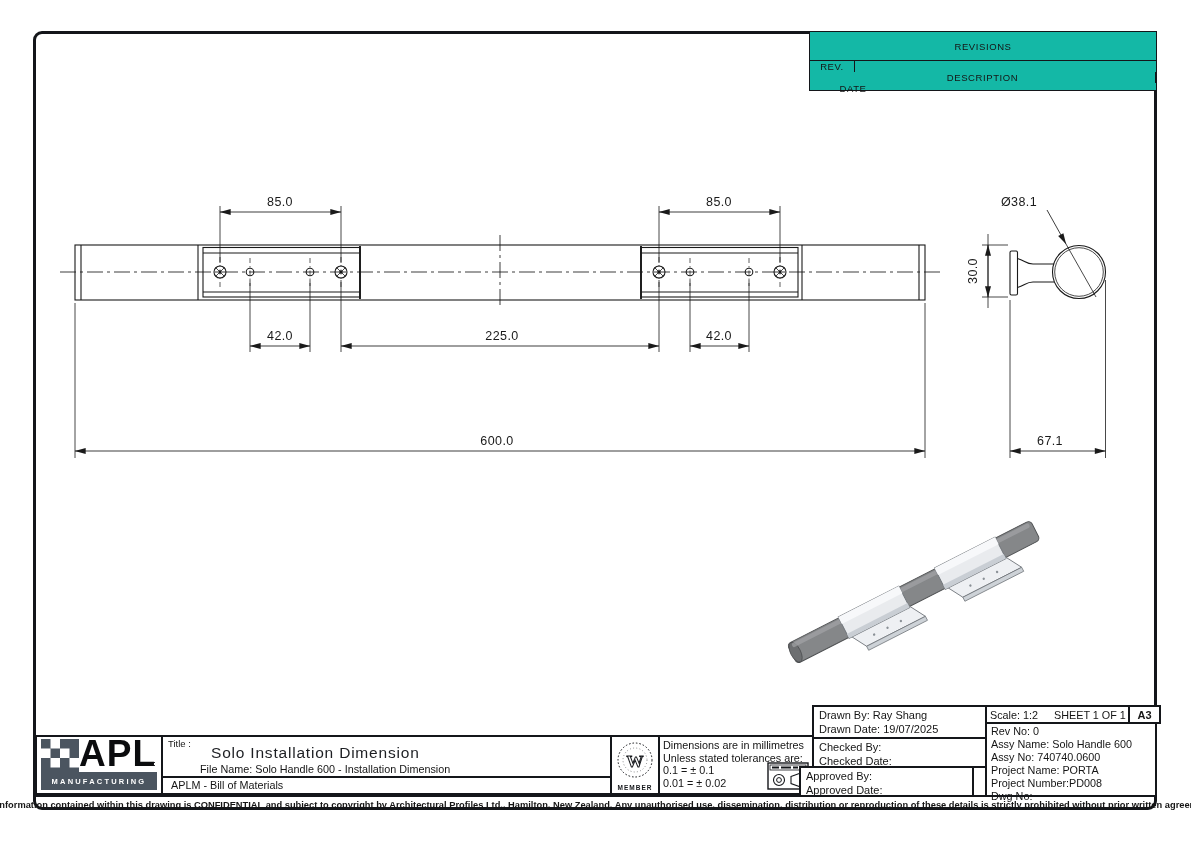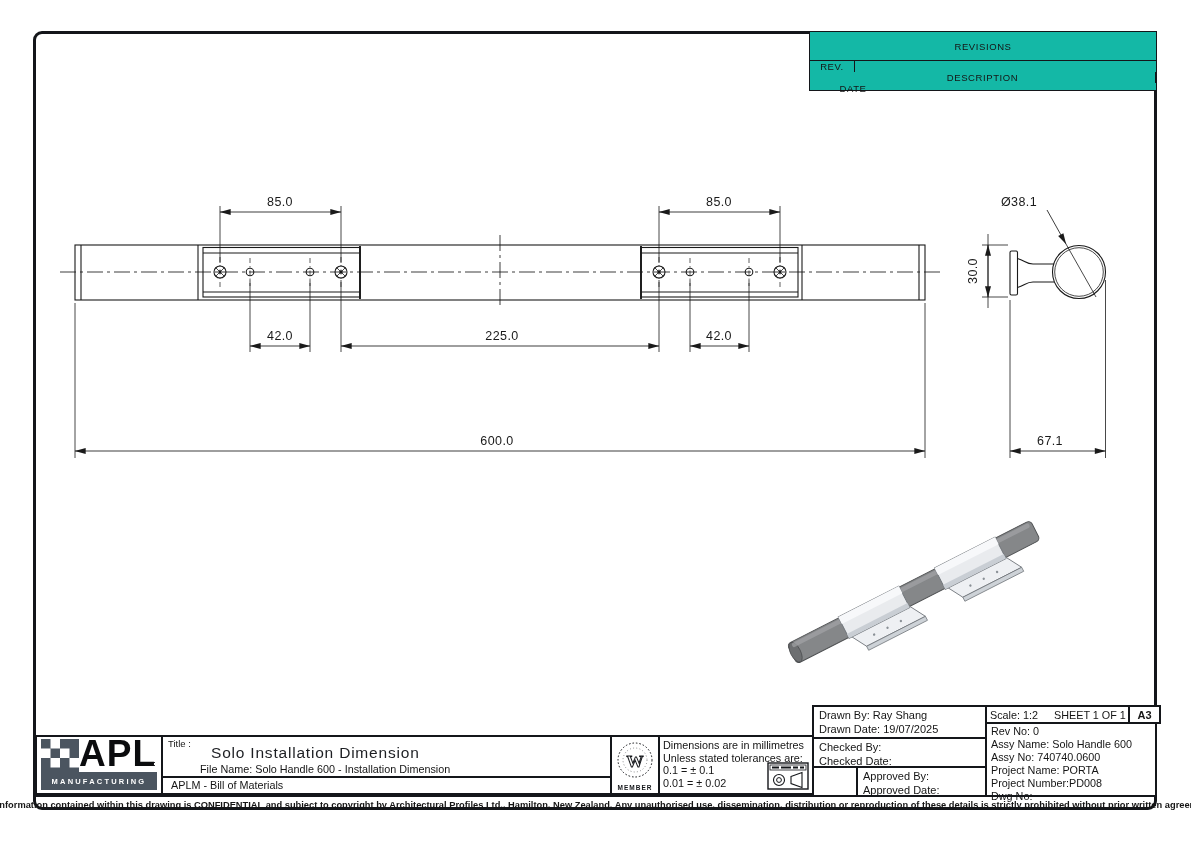--- a/index.html
+++ b/index.html
@@ -25,21 +25,21 @@
   .dtext{font:12.5px "Liberation Sans",sans-serif;fill:#1a1a1a;letter-spacing:.4px;}
   
   .cell{border:2px solid #14161a;background:#fff;}
   #cell-logo{left:35px;top:735px;width:128px;height:60px;}
   #cell-title{left:161px;top:735px;width:451px;height:43px;}
   #cell-bom{left:161px;top:776px;width:451px;height:19px;padding-left:48px;}
   #cell-stamp{left:610px;top:735px;width:50px;height:60px;}
   #cell-tol{left:658px;top:735px;width:156px;height:60px;}
   #cell-drawn{left:812px;top:705px;width:175px;height:34px;}
   #cell-checked{left:812px;top:737px;width:175px;height:31px;}
-  #cell-approved{left:856px;top:766px;width:175px;height:31px;}
+  #cell-approved{left:799px;top:766px;width:175px;height:31px;}
   #cell-info{left:985px;top:705px;width:172px;height:92px;}
   #footer-strip{left:35px;top:795px;width:1122px;height:17px;border-top:2px solid #14161a;display:flex;align-items:center;justify-content:center;}
   #footer-strip .t{font-size:9.3px;font-weight:600;white-space:nowrap;}
   
   #apl-word{position:absolute;left:42px;top:-4px;font-size:37px;font-weight:800;letter-spacing:1px;color:#0b0c0e;}
   #apl-mark{position:absolute;left:116px;top:22px;font-size:8px;font-weight:700;color:#0b0c0e;}
   #apl-bar{position:absolute;left:4px;bottom:3px;width:116px;height:18px;background:#4b5560;color:#fff;display:flex;align-items:center;justify-content:center;font-size:7.5px;font-weight:700;letter-spacing:2.2px;}
   
   #title-label{position:absolute;left:5px;top:1px;font-size:9.5px;}
   #title-main{position:absolute;left:48px;top:7px;font-size:15.5px;letter-spacing:.8px;color:#1c1e22;}

